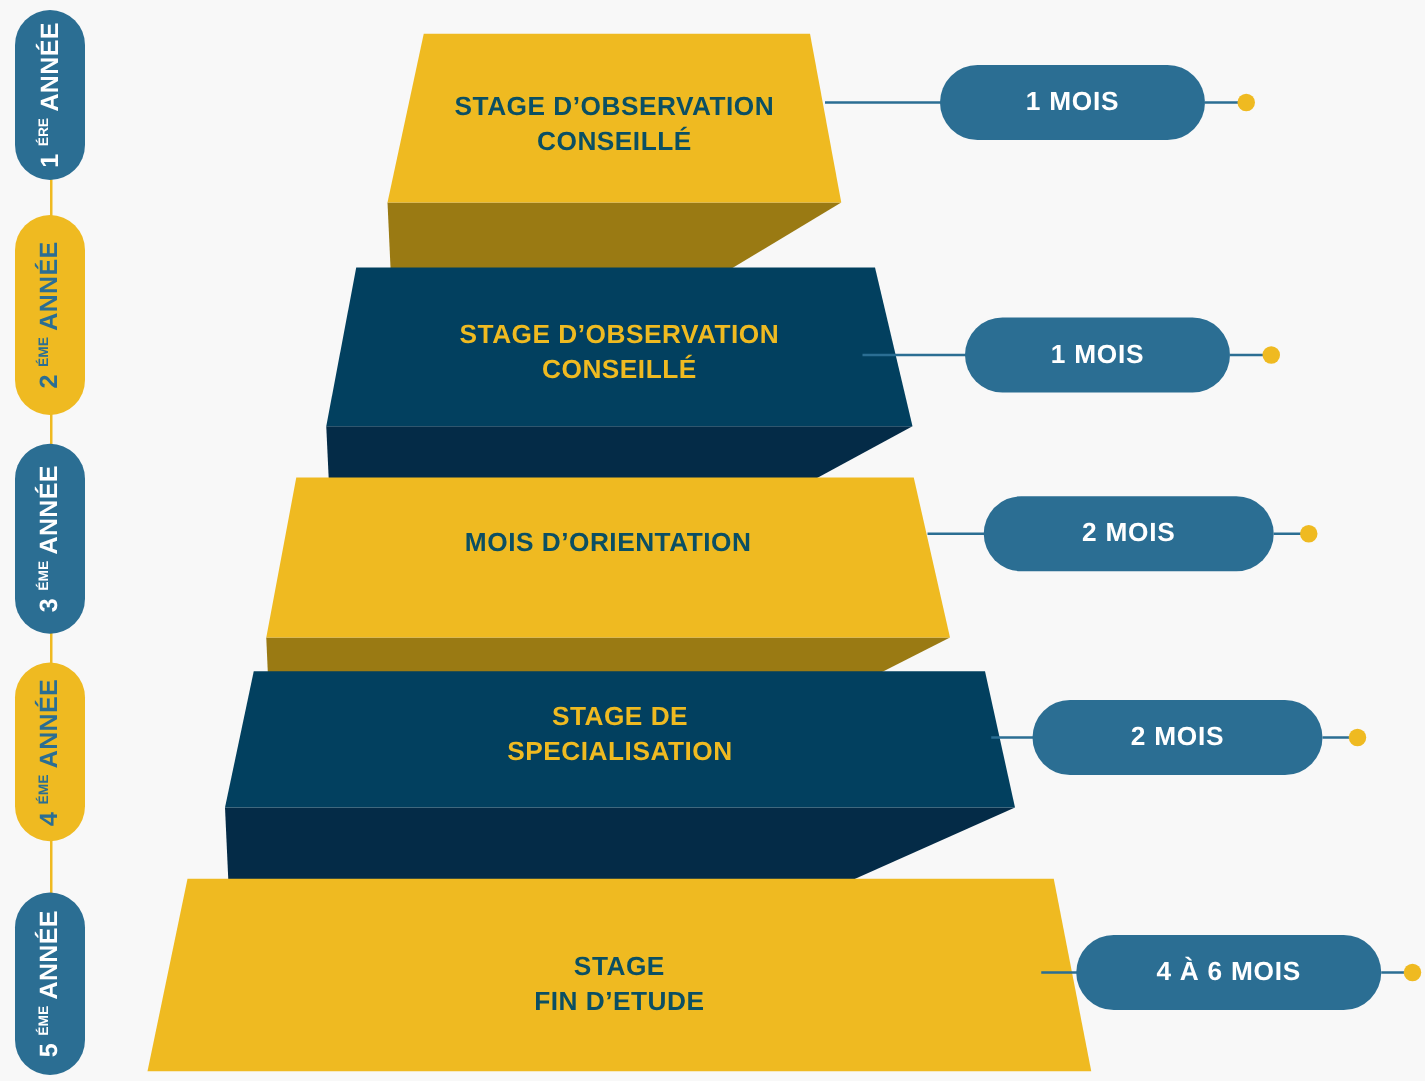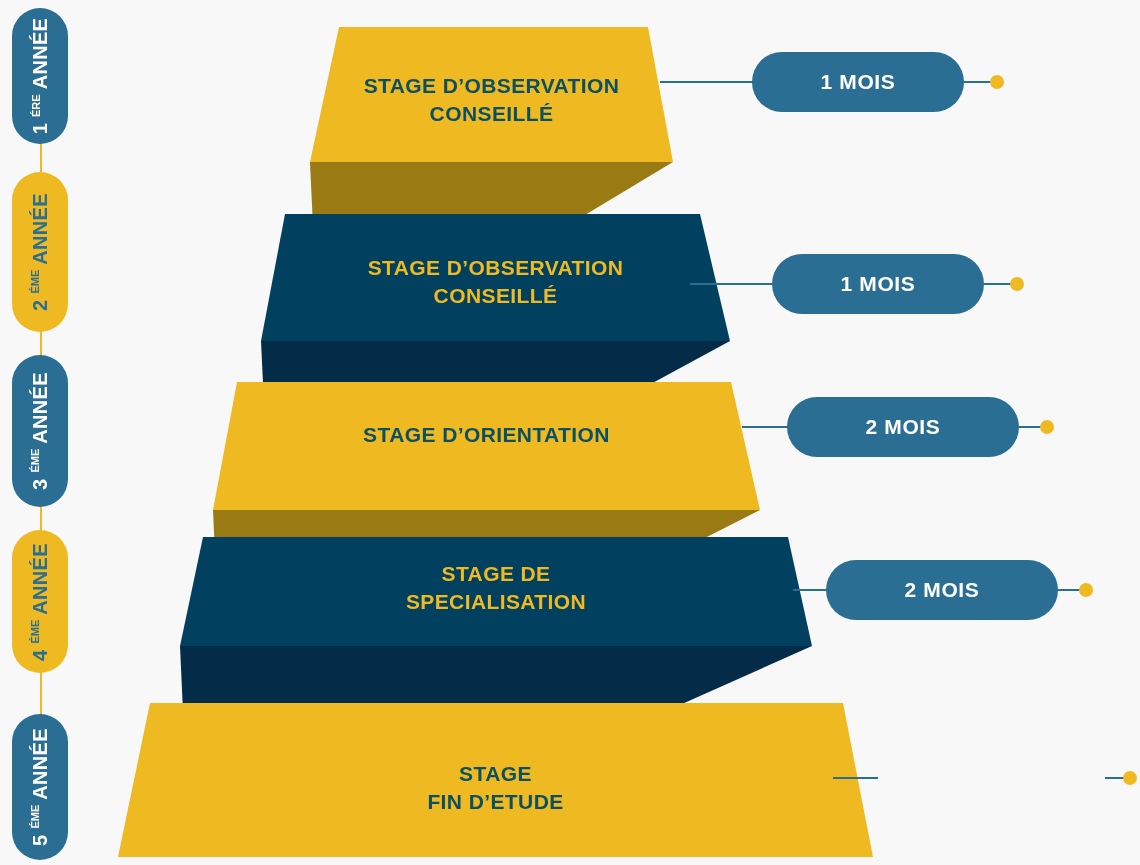--- a/index.html
+++ b/index.html
@@ -110,21 +110,21 @@
     <div>STAGE D’OBSERVATION</div>
     <div>CONSEILLÉ</div>
   </div>
 
   <div class="tier-label on-navy" style="left:261px;top:254px;width:469px;">
     <div>STAGE D’OBSERVATION</div>
     <div>CONSEILLÉ</div>
   </div>
 
   <div class="tier-label on-yellow" style="left:213px;top:421px;width:547px;">
-    <div>STAGE D’ORIENTATION</div>
+    <div>MOIS D’ORIENTATION</div>
   </div>
 
   <div class="tier-label on-yellow" style="left:118px;top:760px;width:755px;">
     <div>STAGE</div>
     <div>FIN D’ETUDE</div>
   </div>
 
   <div class="tier-label on-navy" style="left:180px;top:560px;width:632px;">
     <div>STAGE DE</div>
     <div>SPECIALISATION</div>
@@ -153,20 +153,21 @@
 
   <div class="badge-group" style="left:793px;top:560px;width:300px;height:60px;">
     <div class="badge-line" style="left:0px;width:50px;"></div>
     <div class="badge-pill" style="left:33px;top:0px;width:232px;height:60px;">2 MOIS</div>
     <div class="badge-line" style="left:265px;width:26px;"></div>
     <div class="badge-dot" style="left:286px;"></div>
   </div>
 
   <div class="badge-group" style="left:833px;top:748px;width:305px;height:60px;">
     <div class="badge-line" style="left:0px;width:45px;"></div>
+    <div class="badge-pill" style="left:28px;top:0px;width:244px;height:60px;">4 À 6 MOIS</div>
     <div class="badge-line" style="left:272px;width:22px;"></div>
     <div class="badge-dot" style="left:290px;"></div>
   </div>
 
   <div class="year-rail">
 
     <div class="rail-line" style="top:141px;height:34px;"></div>
     <div class="rail-line" style="top:328px;height:30px;"></div>
     <div class="rail-line" style="top:503px;height:30px;"></div>
     <div class="rail-line" style="top:669px;height:48px;"></div>

